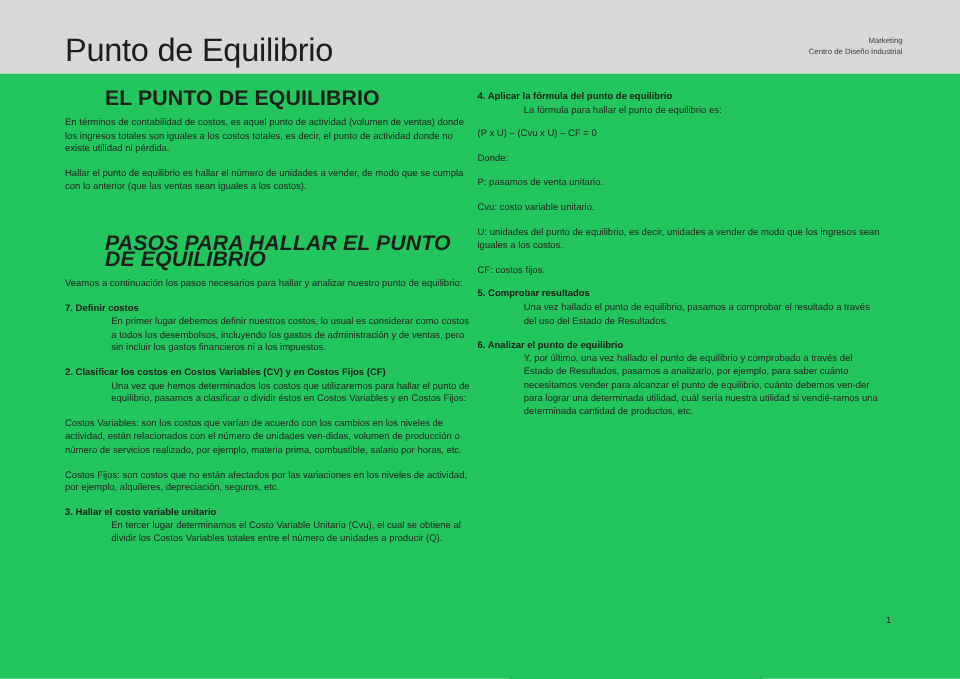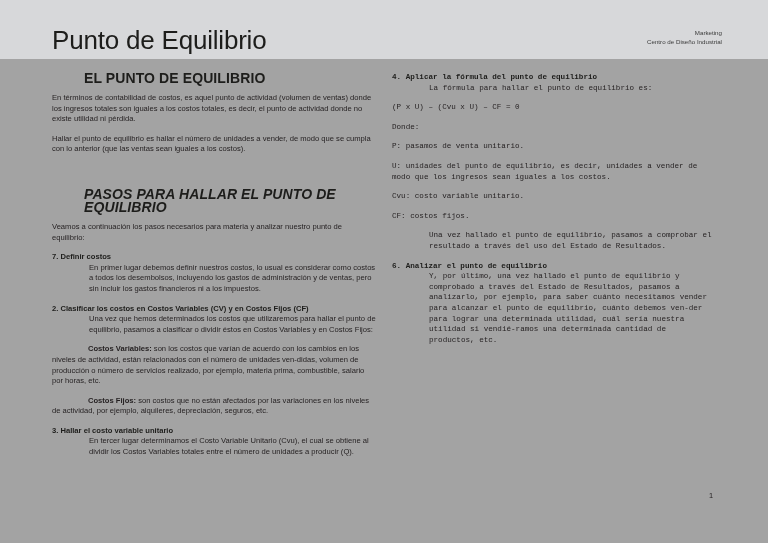--- a/index.html
+++ b/index.html
@@ -12,21 +12,21 @@
     height: 543px;
     font-family: "Liberation Sans", sans-serif;
     color: #231f20;
     overflow: hidden;
     position: relative;
   }
   #page {
     width: 768px;
     height: 543px;
     position: relative;
-    background: #a3a3a3;
+    background: #22c55e;
   }
 
   
   .header-band {
     position: absolute;
     left: 0;
     top: 0;
     width: 768px;
     height: 59px;
     background: #d7d8da;
@@ -53,24 +53,24 @@
   }
   .header-meta div { white-space: nowrap; }
 
   
   .col {
     position: absolute;
     top: 72px;
     width: 324px;
   }
   .col-left  { left: 52px; }
-  .col-right { left: 392px; font-family: Liberation Mono, monospace; }
+  .col-right { left: 382px; }
 
   h2.sect {
-    font-size: 14px;
+    font-size: 17px;
     font-weight: bold;
     letter-spacing: 0.1px;
     margin: 0 0 8px 0;
     line-height: 13px;
     color: #1d1d1b;
     padding-left: 32px;
   }
   h2.sect.spaced-top { margin-top: 33px; font-style: italic; }
 
   p.body {
@@ -84,21 +84,21 @@
   h3.step {
     font-size: 7.6px;
     font-weight: bold;
     line-height: 10.6px;
     margin: 0;
     color: #1d1d1b;
   }
 
   p.body.under-step { margin-top: 0; padding-left: 37px; }
 
-  .lead { font-weight: bold; margin-left: 36px; }
+  .lead { font-weight: normal; }
 
   p.formula {
     font-size: 7.6px;
     line-height: 10.6px;
     margin: 0 0 9px 0;
   }
 
   .page-number {
     position: absolute;
     right: 55px;
@@ -125,21 +125,21 @@
   <div class="col col-left">
 
     <h2 class="sect">EL PUNTO DE EQUILIBRIO</h2>
 
     <p class="body">En términos de contabilidad de costos, es aquel punto de actividad (volumen de ventas) donde los ingresos totales son iguales a los costos totales, es decir, el punto de actividad donde no existe utilidad ni pérdida.</p>
 
     <p class="body">Hallar el punto de equilibrio es hallar el número de unidades a vender, de modo que se cumpla con lo anterior (que las ventas sean iguales a los costos).</p>
 
     <h2 class="sect spaced-top">PASOS PARA HALLAR EL PUNTO DE EQUILIBRIO</h2>
 
-    <p class="body">Veamos a continuación los pasos necesarios para materia y analizar nuestro punto de equilibrio:</p>
+    <p class="body">Veamos a continuación los pasos necesarios para hallar y analizar nuestro punto de equilibrio:</p>
 
     <h3 class="step">7. Definir costos</h3>
     <p class="body under-step">En primer lugar debemos definir nuestros costos, lo usual es considerar como costos a todos los desembolsos, incluyendo los gastos de administración y de ventas, pero sin incluir los gastos financieros ni a los impuestos.</p>
 
     <h3 class="step">2. Clasificar los costos en Costos Variables (CV) y en Costos Fijos (CF)</h3>
     <p class="body under-step">Una vez que hemos determinados los costos que utilizaremos para hallar el punto de equilibrio, pasamos a clasificar o dividir éstos en Costos Variables y en Costos Fijos:</p>
 
     <p class="body"><span class="lead">Costos Variables:</span><span> son los costos que varían de acuerdo con los cambios en los niveles de actividad, están relacionados con el número de unidades ven-didas, volumen de producción o número de servicios realizado, por ejemplo, materia prima, combustible, salario por horas, etc.</span></p>
 
     <p class="body"><span class="lead">Costos Fijos:</span><span> son costos que no están afectados por las variaciones en los niveles de actividad, por ejemplo, alquileres, depreciación, seguros, etc.</span></p>
@@ -152,27 +152,28 @@
 
     <h3 class="step">4. Aplicar la fórmula del punto de equilibrio</h3>
     <p class="body under-step">La fórmula para hallar el punto de equilibrio es:</p>
 
     <p class="formula">(P x U) – (Cvu x U) – CF = 0</p>
 
     <p class="body">Donde:</p>
 
     <p class="body">P: pasamos de venta unitario.</p>
 
+    <p class="body">Cvu: costo variable unitario.</p>
+
     <p class="body">U: unidades del punto de equilibrio, es decir, unidades a vender de modo que los ingresos sean iguales a los costos.</p>
-
-    <p class="body">Cvu: costo variable unitario.</p>
 
     <p class="body">CF: costos fijos.</p>
 
 
+    <h3 class="step">5. Comprobar resultados</h3>
     <p class="body under-step">Una vez hallado el punto de equilibrio, pasamos a comprobar el resultado a través del uso del Estado de Resultados.</p>
 
     <h3 class="step">6. Analizar el punto de equilibrio</h3>
     <p class="body under-step">Y, por último, una vez hallado el punto de equilibrio y comprobado a través del Estado de Resultados, pasamos a analizarlo, por ejemplo, para saber cuánto necesitamos vender para alcanzar el punto de equilibrio, cuánto debemos ven-der para lograr una determinada utilidad, cuál sería nuestra utilidad si vendié-ramos una determinada cantidad de productos, etc.</p>
   </div>
 
   <div class="page-number">1</div>
 
 </div>
 

